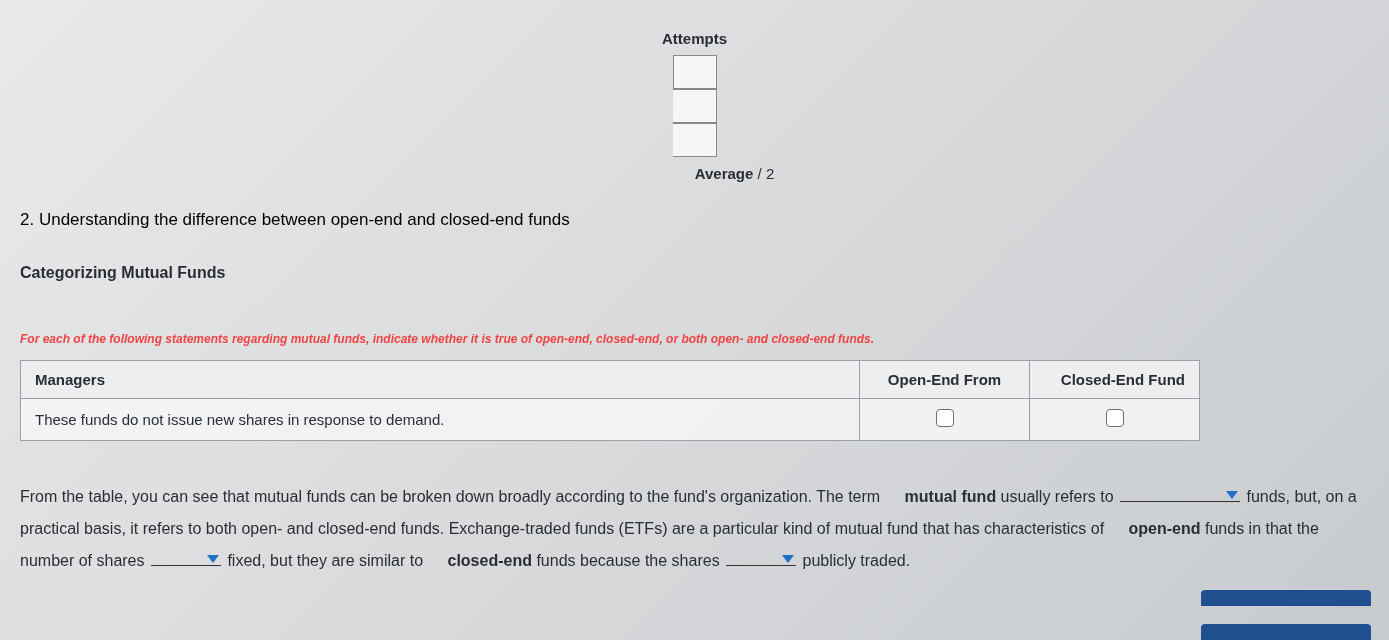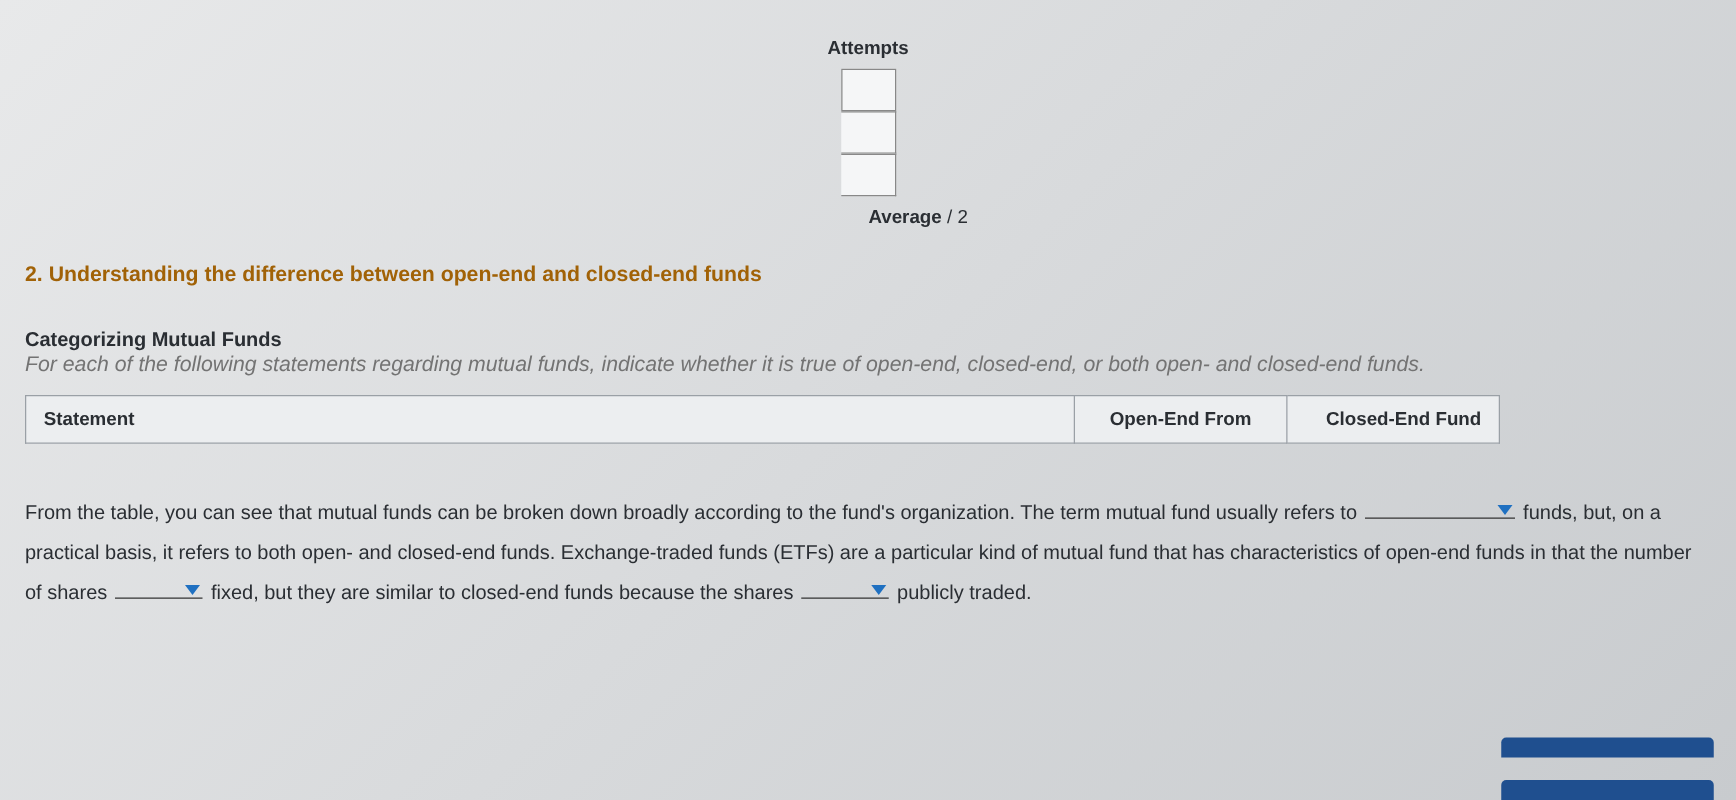--- a/index.html
+++ b/index.html
@@ -25,35 +25,37 @@
   .attempt-box {
     width: 44px;
     height: 34px;
     border: 1px solid #888;
     background: #f5f6f7;
   }
   .attempt-box + .attempt-box { border-left: none; }
   .average-label { margin-left: 80px; font-size: 15px; text-align: center; }
   .average-label .avg-word { font-weight: bold; }
   .question-title {
-    font-weight: bold;
-    color: #a16207;
+    font-weight: normal;
+    color: #000000;
     font-size: 17px;
     margin-bottom: 34px;
   }
   .section-title {
     font-weight: bold;
     color: #2a2e33;
     font-size: 16px;
+    margin-bottom: 50px;
   }
   .instructions {
     font-style: italic;
-    font-size: 17px;
+    font-size: 12px;
     margin-bottom: 14px;
-    color: #737373;
+    color: #ef4444;
+    font-weight: bold;
   }
   table.fund-table {
     border-collapse: collapse;
     width: 1180px;
     background: rgba(245,246,247,0.85);
     margin-bottom: 40px;
   }
   table.fund-table th, table.fund-table td {
     border: 1px solid #9aa0a6;
     padding: 10px 14px;
@@ -70,21 +72,21 @@
     border-radius: 4px;
     background: #fff;
     cursor: pointer;
   }
   .paragraph {
     font-size: 16px;
     line-height: 2.0;
     color: #2a2e33;
     max-width: 1360px;
   }
-  .paragraph strong { font-weight: normal; }
+  .paragraph strong { font-weight: bold; margin-left: 20px; }
   .blank {
     display: inline-block;
     border-bottom: 1px solid #333;
     min-width: 120px;
     height: 1em;
     vertical-align: baseline;
     position: relative;
     margin: 0 2px;
   }
   .blank.short { min-width: 70px; }
@@ -133,26 +135,31 @@
   <span>Understanding the difference between open-end and closed-end funds</span>
 </div>
 
 <div class="section-title">Categorizing Mutual Funds</div>
 
 <div class="instructions">For each of the following statements regarding mutual funds, indicate whether it is true of open-end, closed-end, or both open- and closed-end funds.</div>
 
 <table class="fund-table">
   <thead>
     <tr>
-      <th>Statement</th>
+      <th>Managers</th>
       <th class="center" style="width:170px;">Open-End From</th>
       <th class="center" style="width:170px;text-align:right;">Closed-End Fund</th>
     </tr>
   </thead>
   <tbody>
+    <tr>
+      <td>These funds do not issue new shares in response to demand.</td>
+      <td class="center"><span class="cbx"></span></td>
+      <td class="center"><span class="cbx"></span></td>
+    </tr>
   </tbody>
 </table>
 
 <div class="paragraph">
   <span>From the table, you can see that mutual funds can be broken down broadly according to the fund's organization. The term </span><strong>mutual fund</strong><span> usually refers to </span><span class="blank"><span class="dd-arrow"></span></span><span> funds, but, on a practical basis, it refers to both open- and closed-end funds. Exchange-traded funds (ETFs) are a particular kind of mutual fund that has characteristics of </span><strong>open-end</strong><span> funds in that the number of shares </span><span class="blank short"><span class="dd-arrow"></span></span><span> fixed, but they are similar to </span><strong>closed-end</strong><span> funds because the shares </span><span class="blank short"><span class="dd-arrow"></span></span><span> publicly traded.</span>
 </div>
 
 <div class="bottom-buttons">
   <div class="btn"></div>
   <div class="btn"></div>

